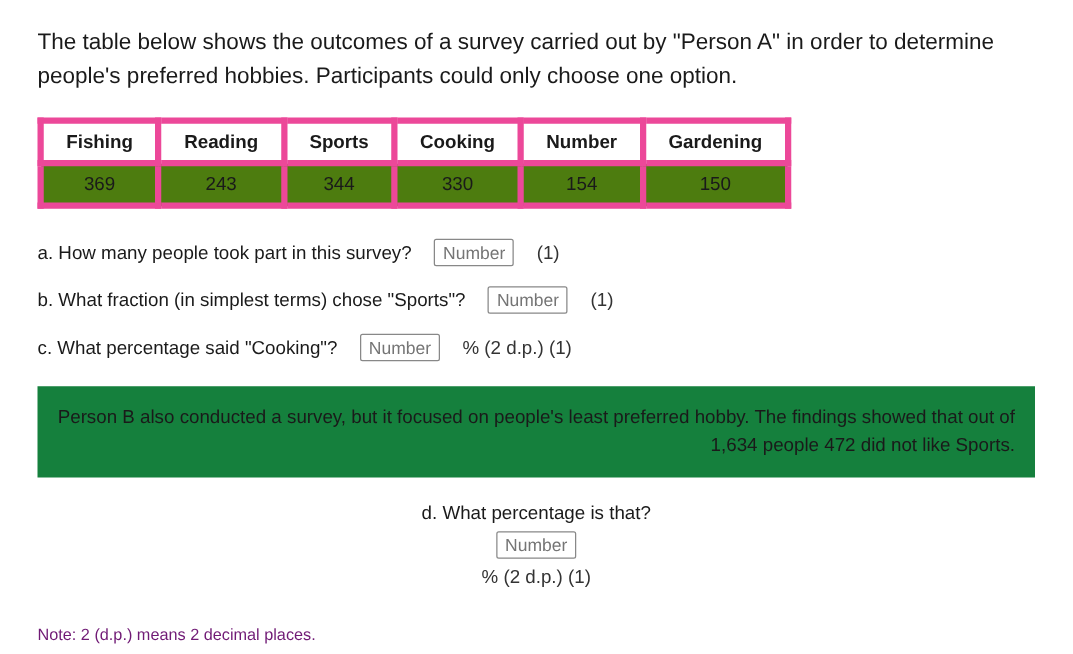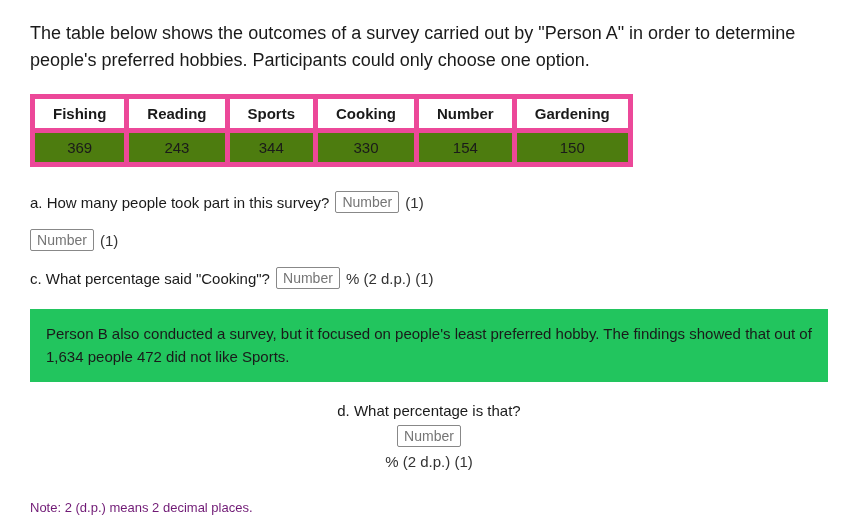--- a/index.html
+++ b/index.html
@@ -53,21 +53,21 @@
     .questions-section {
       margin-bottom: 20px;
     }
 
     .question-row {
       display: flex;
       align-items: center;
       margin-bottom: 16px;
       font-size: 15px;
       flex-wrap: wrap;
-      gap: 6px;
+      gap: 18px;
     }
 
     .question-label {
       font-size: 15px;
     }
 
     .number-input {
       border: 1px solid #888;
       border-radius: 2px;
       padding: 2px 6px;
@@ -77,27 +77,28 @@
       background: #fff;
       text-align: center;
     }
 
     .mark-label {
       font-size: 15px;
       color: #333;
     }
 
     .info-box {
-      background: #22c55e;
+      background: #15803d;
       border: none;
       padding: 14px 16px;
       margin-bottom: 20px;
       font-size: 15px;
       line-height: 1.5;
       max-width: 820px;
+      text-align: right;
     }
 
     .note {
       font-size: 13px;
       color: #701a75;
       margin-top: 10px;
     }
 
     .question-d-row {
       display: flex;
@@ -141,20 +142,21 @@
 
 <div class="questions-section">
 
   <div class="question-row">
     <span class="question-label">a. How many people took part in this survey?</span>
     <input class="number-input" type="text" placeholder="Number" style="">
     <span class="mark-label">(1)</span>
   </div>
 
   <div class="question-row">
+    <span class="question-label">b. What fraction (in simplest terms) chose "Sports"?</span>
     <input class="number-input" type="text" placeholder="Number" style="">
     <span class="mark-label">(1)</span>
   </div>
 
   <div class="question-row">
     <span class="question-label">c. What percentage said "Cooking"?</span>
     <input class="number-input" type="text" placeholder="Number" style="">
     <span class="mark-label">% (2 d.p.)  (1)</span>
   </div>
 

